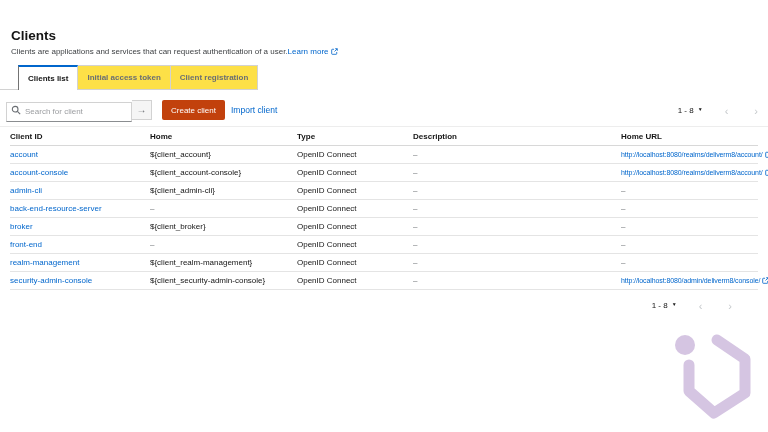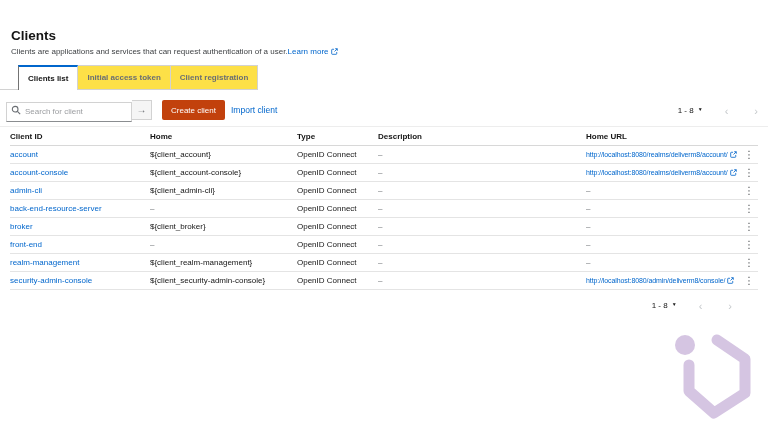--- a/index.html
+++ b/index.html
@@ -48,21 +48,21 @@
   .pagination .range { cursor:pointer; }
 
   
   .client-table { position:absolute; left:10px; top:127px; width:748px; font-size:8px; }
   .tr { display:flex; align-items:center; height:18px; border-bottom:1px solid #e4e4e4; }
   .tr.head { height:19px; font-weight:700; color:#151515; border-bottom:1px solid #d8d8d8; }
   .td { flex:0 0 auto; white-space:nowrap; overflow:hidden; }
   .col-id   { width:140px; }
   .col-name { width:147px; color:#151515; }
   .col-type { width:81px;  }
-  .col-desc { width:208px; }
+  .col-desc { width:208px;margin-left:35px; }
   .col-url  { width:152px; }
   .col-kebab{ width:20px; text-align:right; }
   .link { color:#0066cc; text-decoration:none; cursor:pointer; }
   .url-link { color:#0066cc; text-decoration:none; cursor:pointer; font-size:7px; letter-spacing:-0.1px;
               display:inline-flex; align-items:center; gap:2px; }
   .muted { color:#6a6e73; }
   .kebab { color:#4f5255; font-size:10px; cursor:pointer; line-height:1; display:inline-block; padding:0 4px; }
 
   
   .brand-logo { position:absolute; left:652px; top:330px; }

